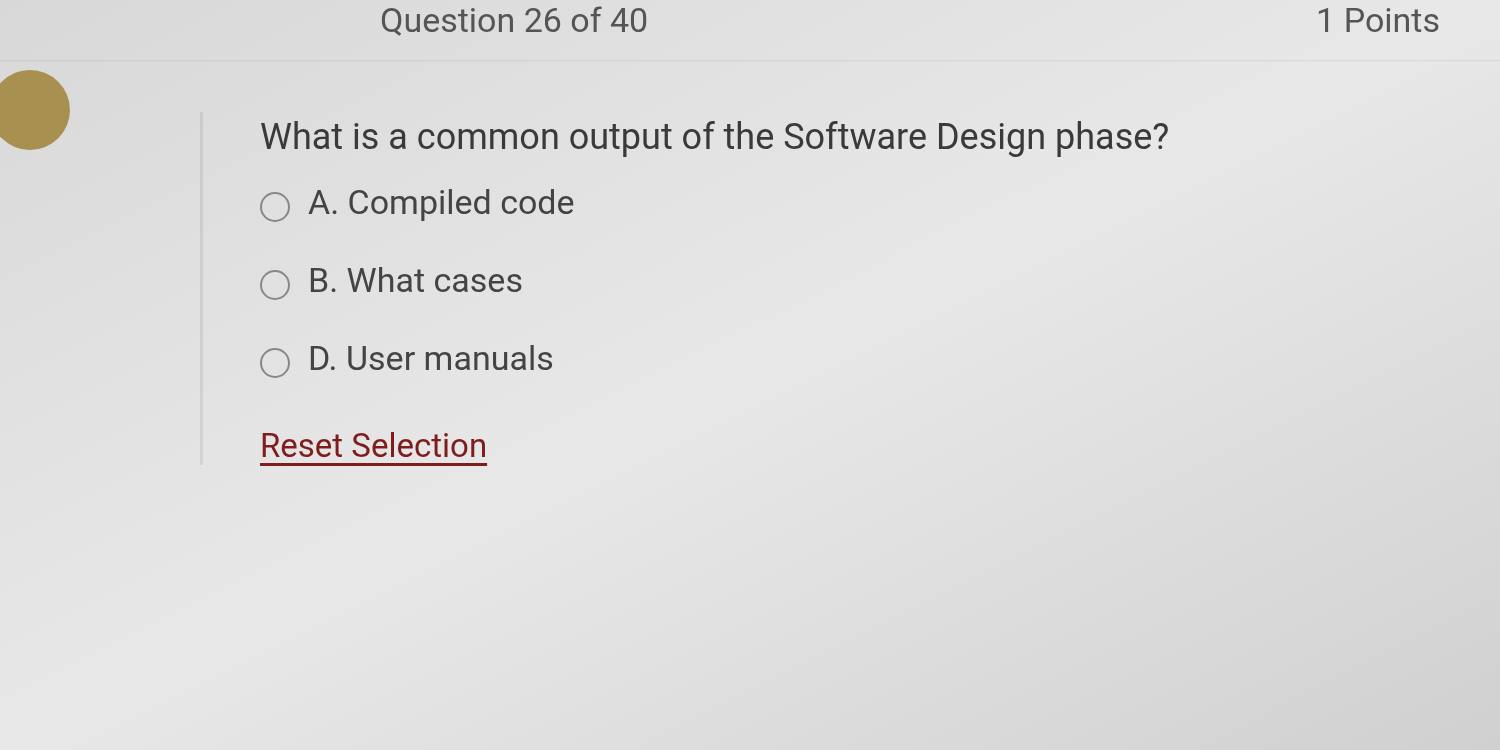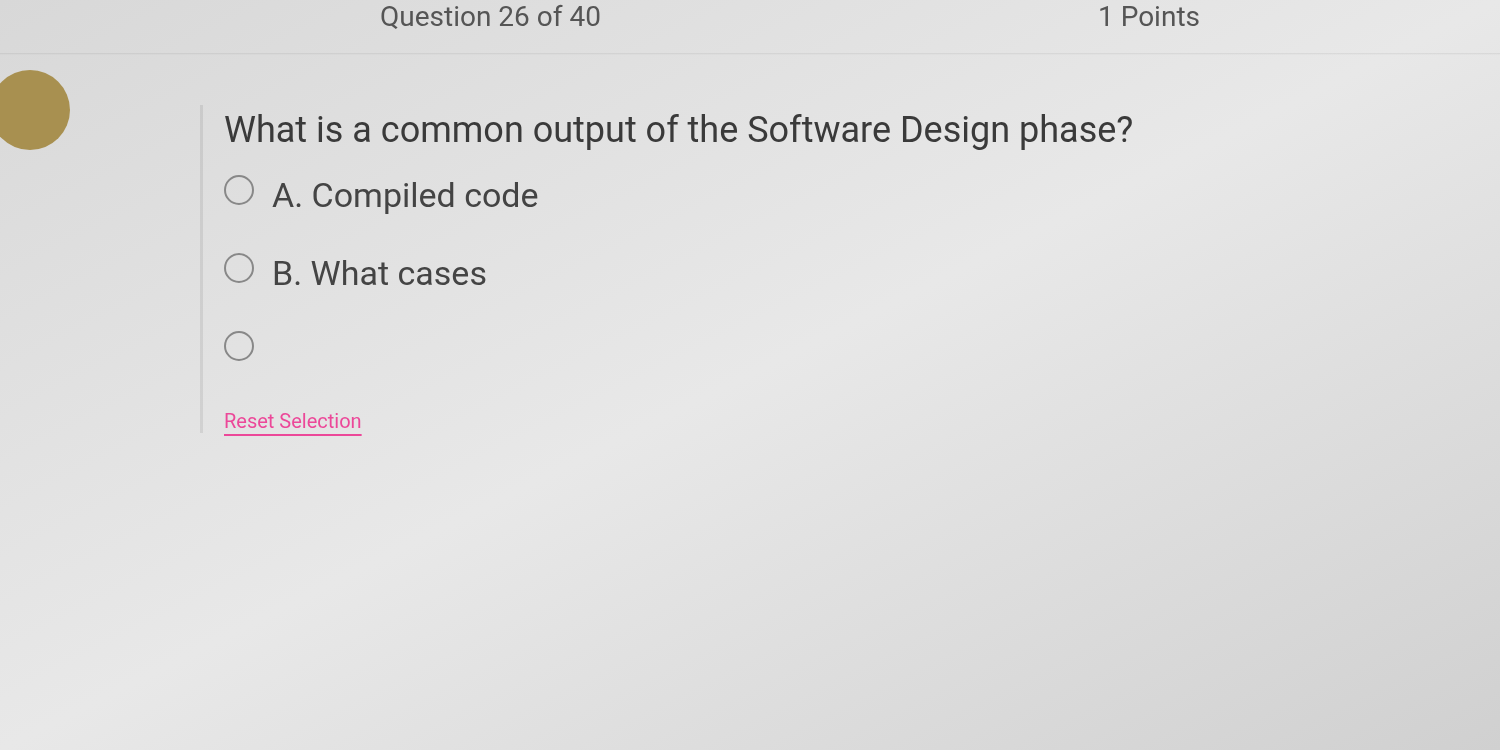--- a/index.html
+++ b/index.html
@@ -16,31 +16,30 @@
       overflow: hidden;
       position: relative;
       color: #4a4a4a;
     }
     
     .header-bar {
       display: flex;
       justify-content: space-between;
       align-items: center;
       padding: 0 60px 20px 0;
-      font-size: 28px;
+      font-size: 34px;
       color: #555;
       font-weight: 400;
     }
     
     .question-counter {
       margin-left: 380px;
     }
     
     .points-label {
-      margin-right: 240px;
     }
     
     .side-badge {
       position: absolute;
       left: -10px;
       top: 70px;
       width: 80px;
       height: 80px;
       background: #a89050;
       border-radius: 50%;
@@ -48,35 +47,35 @@
     
     .divider-shadow {
       height: 2px;
       background: linear-gradient(to bottom, rgba(0,0,0,0.08), transparent);
       margin-bottom: 50px;
     }
     
     .question-container {
       margin-left: 200px;
       margin-right: 60px;
-      padding-left: 21px;
+      padding-left: 57px;
       border-left: 3px solid rgba(0,0,0,0.08);
     }
     
     .question-text {
       font-size: 36px;
       color: #3a3a3a;
       font-weight: 400;
       margin-bottom: 20px;
       line-height: 1.4;
     }
     
     .option-row {
       display: flex;
-      align-items: flex-start;
+      align-items: flex-end;
       margin-bottom: 38px;
       cursor: pointer;
     }
     
     .option-row:first-of-type {
       margin-top: -5px;
       margin-bottom: 42px;
     }
     
     .radio-circle {
@@ -90,22 +89,22 @@
     }
     
     .option-label {
       font-size: 34px;
       color: #444;
       font-weight: 400;
     }
     
     .reset-link {
       display: inline-block;
-      font-size: 20px;
-      color: #ec4899;
+      font-size: 33px;
+      color: #7f1d1d;
       text-decoration: underline;
       text-underline-offset: 6px;
       margin-top: 10px;
       cursor: pointer;
     }
   </style>
 </head>
 <body>
 
 <div class="header-bar">
@@ -126,16 +125,17 @@
   </div>
   
   <div class="option-row">
     <span class="radio-circle"></span>
     <span class="option-label">B. What cases</span>
   </div>
   
   
   <div class="option-row">
     <span class="radio-circle"></span>
+    <span class="option-label">D. User manuals</span>
   </div>
   
   <a class="reset-link">Reset Selection</a>
 </div>
 
 </body></html>

